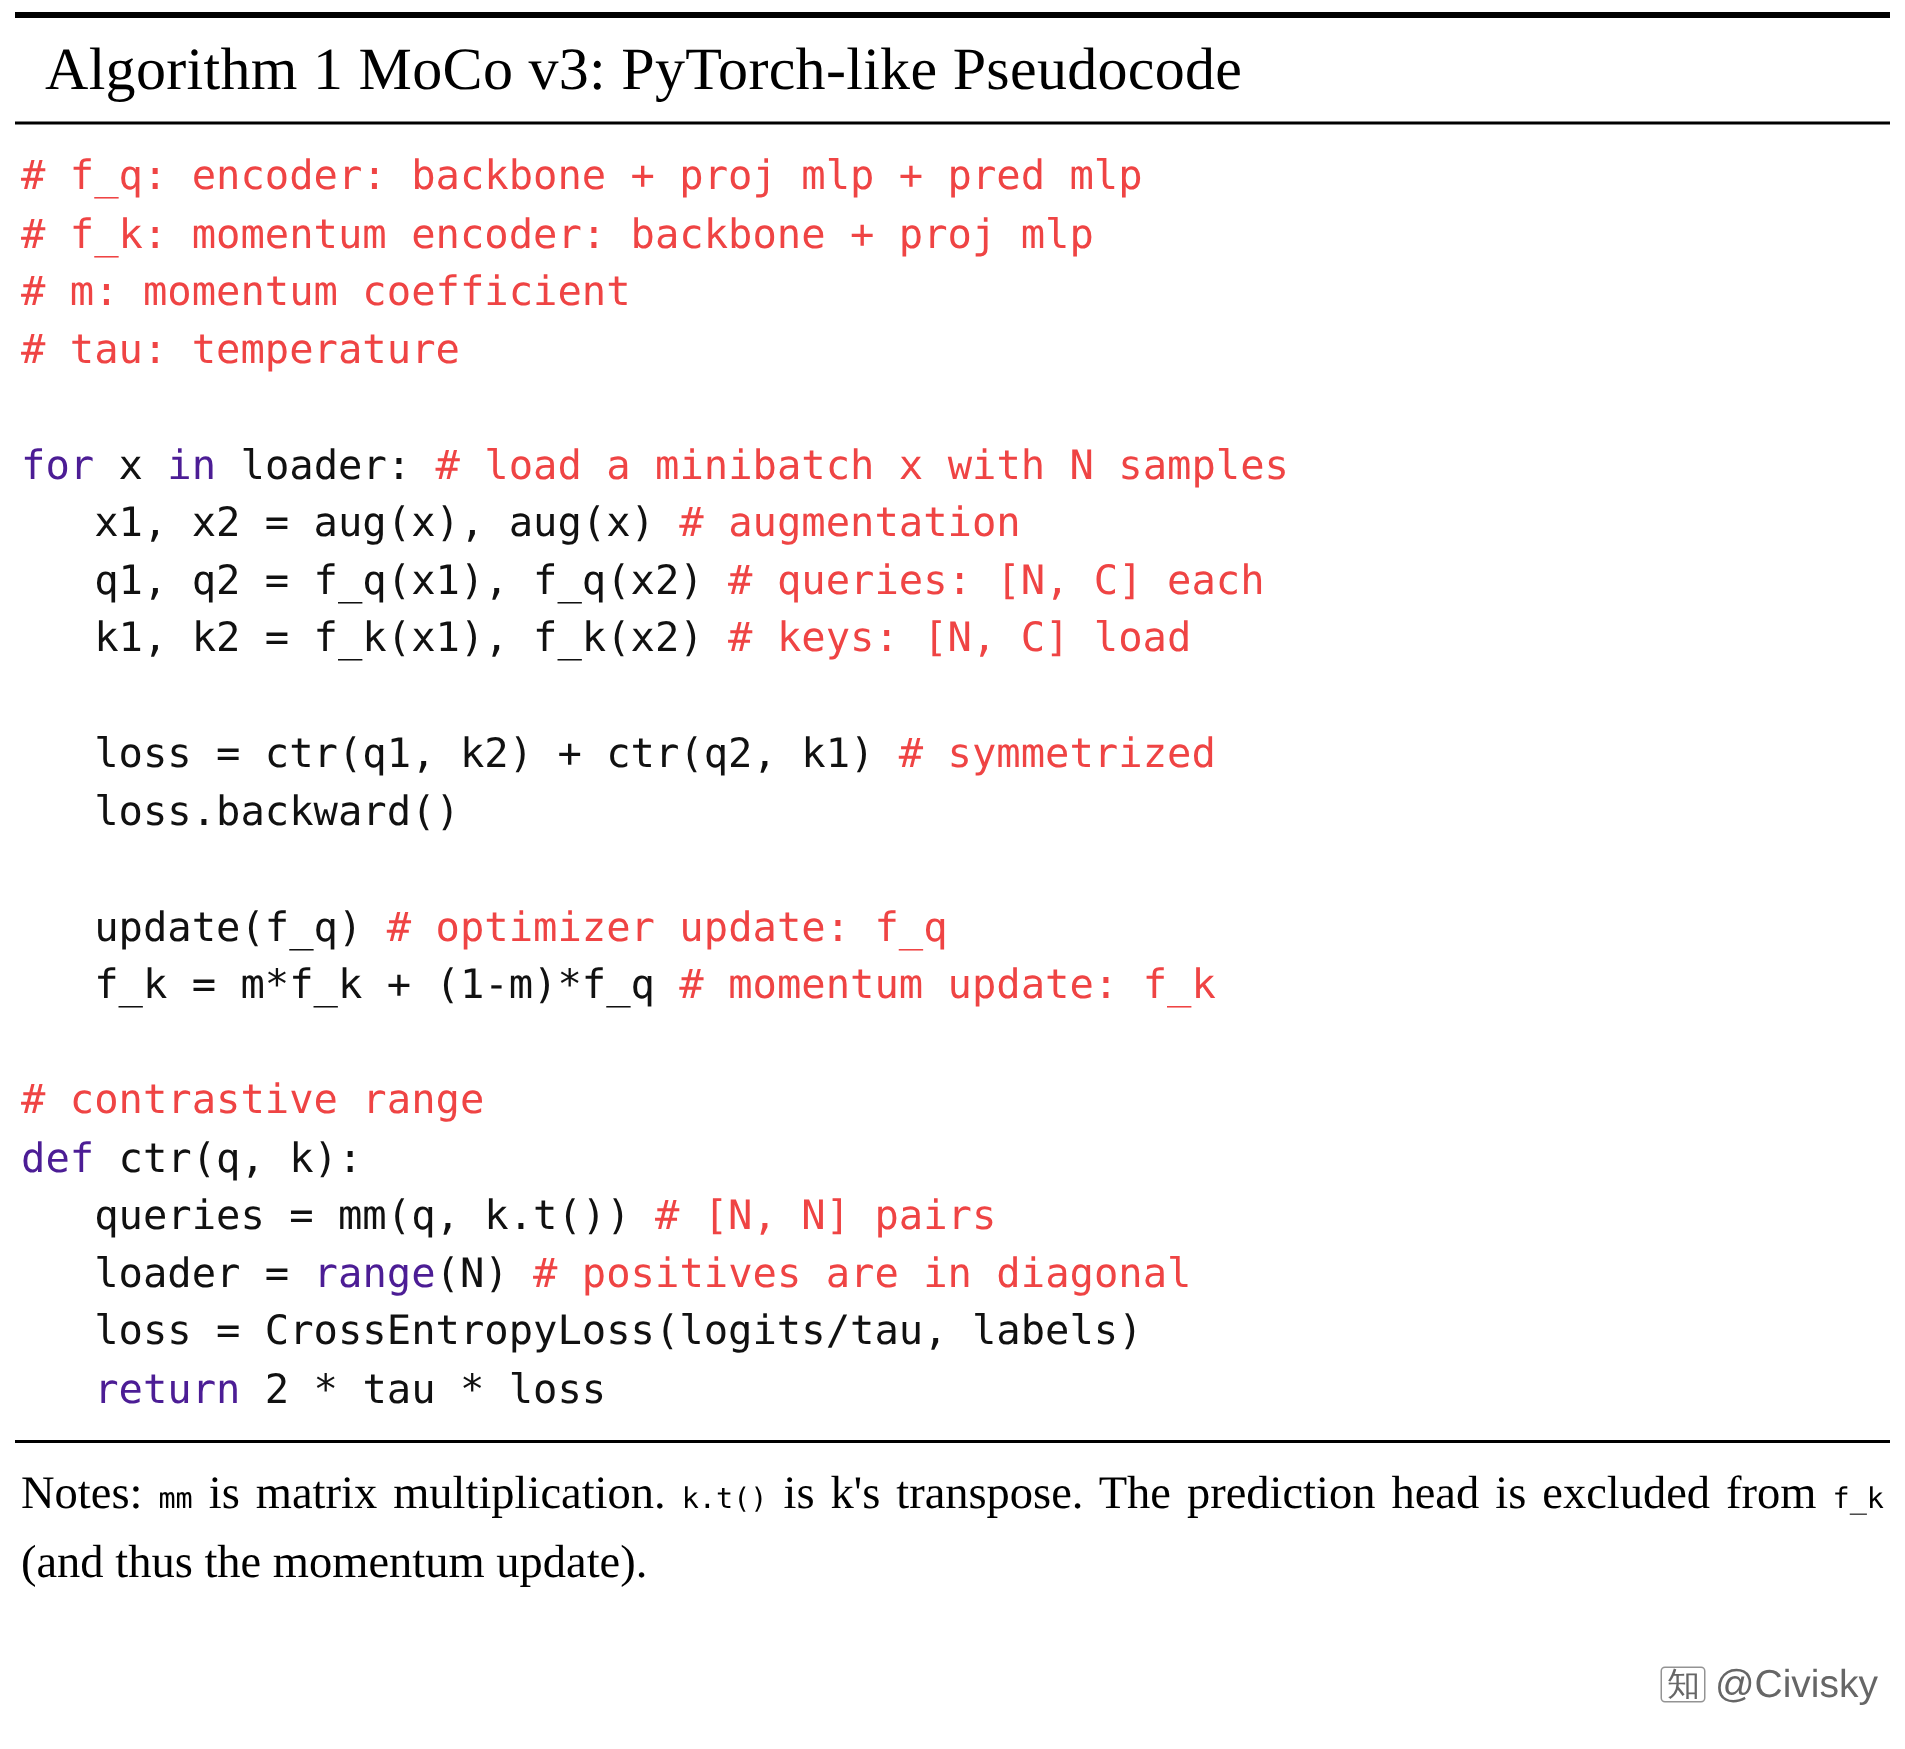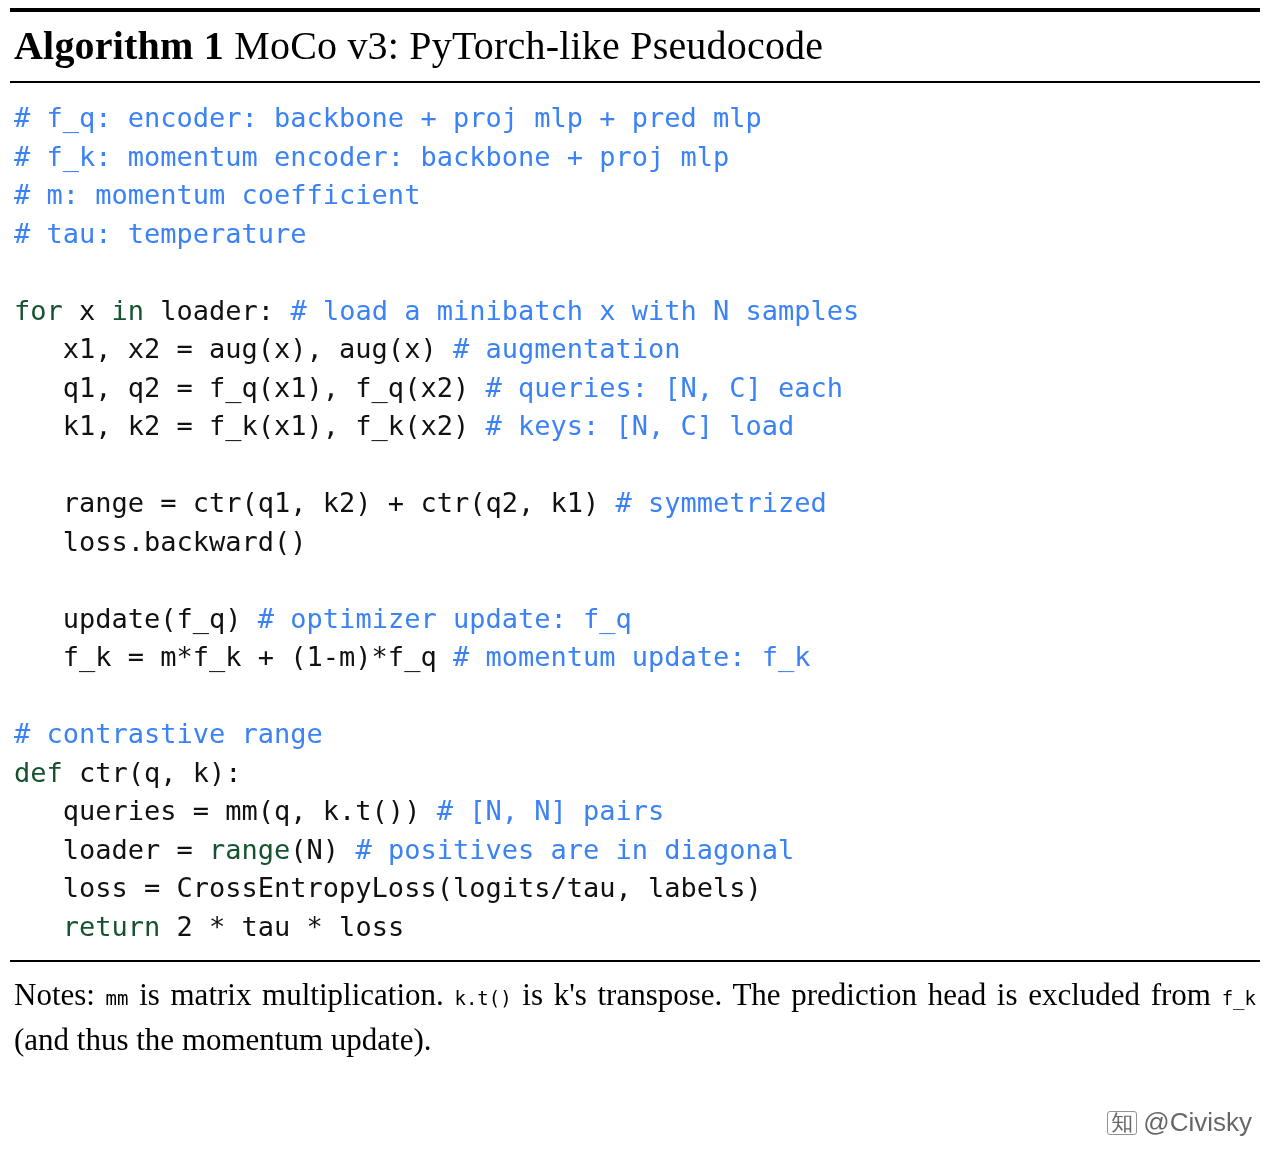--- a/index.html
+++ b/index.html
@@ -34,36 +34,37 @@
     width: 100%;
   }
   .algo-title {
     font-family: "Liberation Serif", serif;
     font-size: 40px;
     padding: 10px 4px 12px 4px;
     white-space: nowrap;
     letter-spacing: 0.2px;
   }
   .algo-title .bold {
-    font-weight: bold;
+    font-weight: normal;
+    margin-left: 16px;
   }
   .code-area {
     padding: 16px 4px 14px 4px;
   }
   pre.code {
     margin: 0;
     font-family: "DejaVu Sans Mono", monospace;
     font-size: 27px;
     line-height: 38.5px;
     white-space: pre;
     color: #0d0d0d;
     letter-spacing: 0px;
   }
-  .cm { color: #3b82f6; text-align: center; }       
-  .kw { color: #14532d; }       
+  .cm { color: #ef4444; text-align: center; }       
+  .kw { color: #4c1d95; }       
   .fn { color: #111111; }
   .notes {
     padding: 12px 4px 0 4px;
     font-family: "Liberation Serif", serif;
     font-size: 31px;
     line-height: 41px;
     text-align: justify;
   }
   .notes .nb { font-weight: normal; }
   .notes code {
@@ -109,21 +110,21 @@
     <pre class="code"><span class="cm"># f_q: encoder: backbone + proj mlp + pred mlp</span>
 <span class="cm"># f_k: momentum encoder: backbone + proj mlp</span>
 <span class="cm"># m: momentum coefficient</span>
 <span class="cm"># tau: temperature</span>
 <span> </span>
 <span><span class="kw">for</span><span class="fn"> x </span><span class="kw">in</span><span class="fn"> loader: </span><span class="cm"># load a minibatch x with N samples</span></span>
 <span><span class="fn">   x1, x2 = aug(x), aug(x) </span><span class="cm"># augmentation</span></span>
 <span><span class="fn">   q1, q2 = f_q(x1), f_q(x2) </span><span class="cm"># queries: [N, C] each</span></span>
 <span><span class="fn">   k1, k2 = f_k(x1), f_k(x2) </span><span class="cm"># keys: [N, C] load</span></span>
 <span> </span>
-<span><span class="fn">   range = ctr(q1, k2) + ctr(q2, k1) </span><span class="cm"># symmetrized</span></span>
+<span><span class="fn">   loss = ctr(q1, k2) + ctr(q2, k1) </span><span class="cm"># symmetrized</span></span>
 <span class="fn">   loss.backward()</span>
 <span> </span>
 <span><span class="fn">   update(f_q) </span><span class="cm"># optimizer update: f_q</span></span>
 <span><span class="fn">   f_k = m*f_k + (1-m)*f_q </span><span class="cm"># momentum update: f_k</span></span>
 <span> </span>
 <span class="cm"># contrastive range</span>
 <span><span class="kw">def</span><span class="fn"> ctr(q, k):</span></span>
 <span><span class="fn">   queries = mm(q, k.t()) </span><span class="cm"># [N, N] pairs</span></span>
 <span><span class="fn">   loader = </span><span class="kw">range</span><span class="fn">(N) </span><span class="cm"># positives are in diagonal</span></span>
 <span class="fn">   loss = CrossEntropyLoss(logits/tau, labels)</span>

